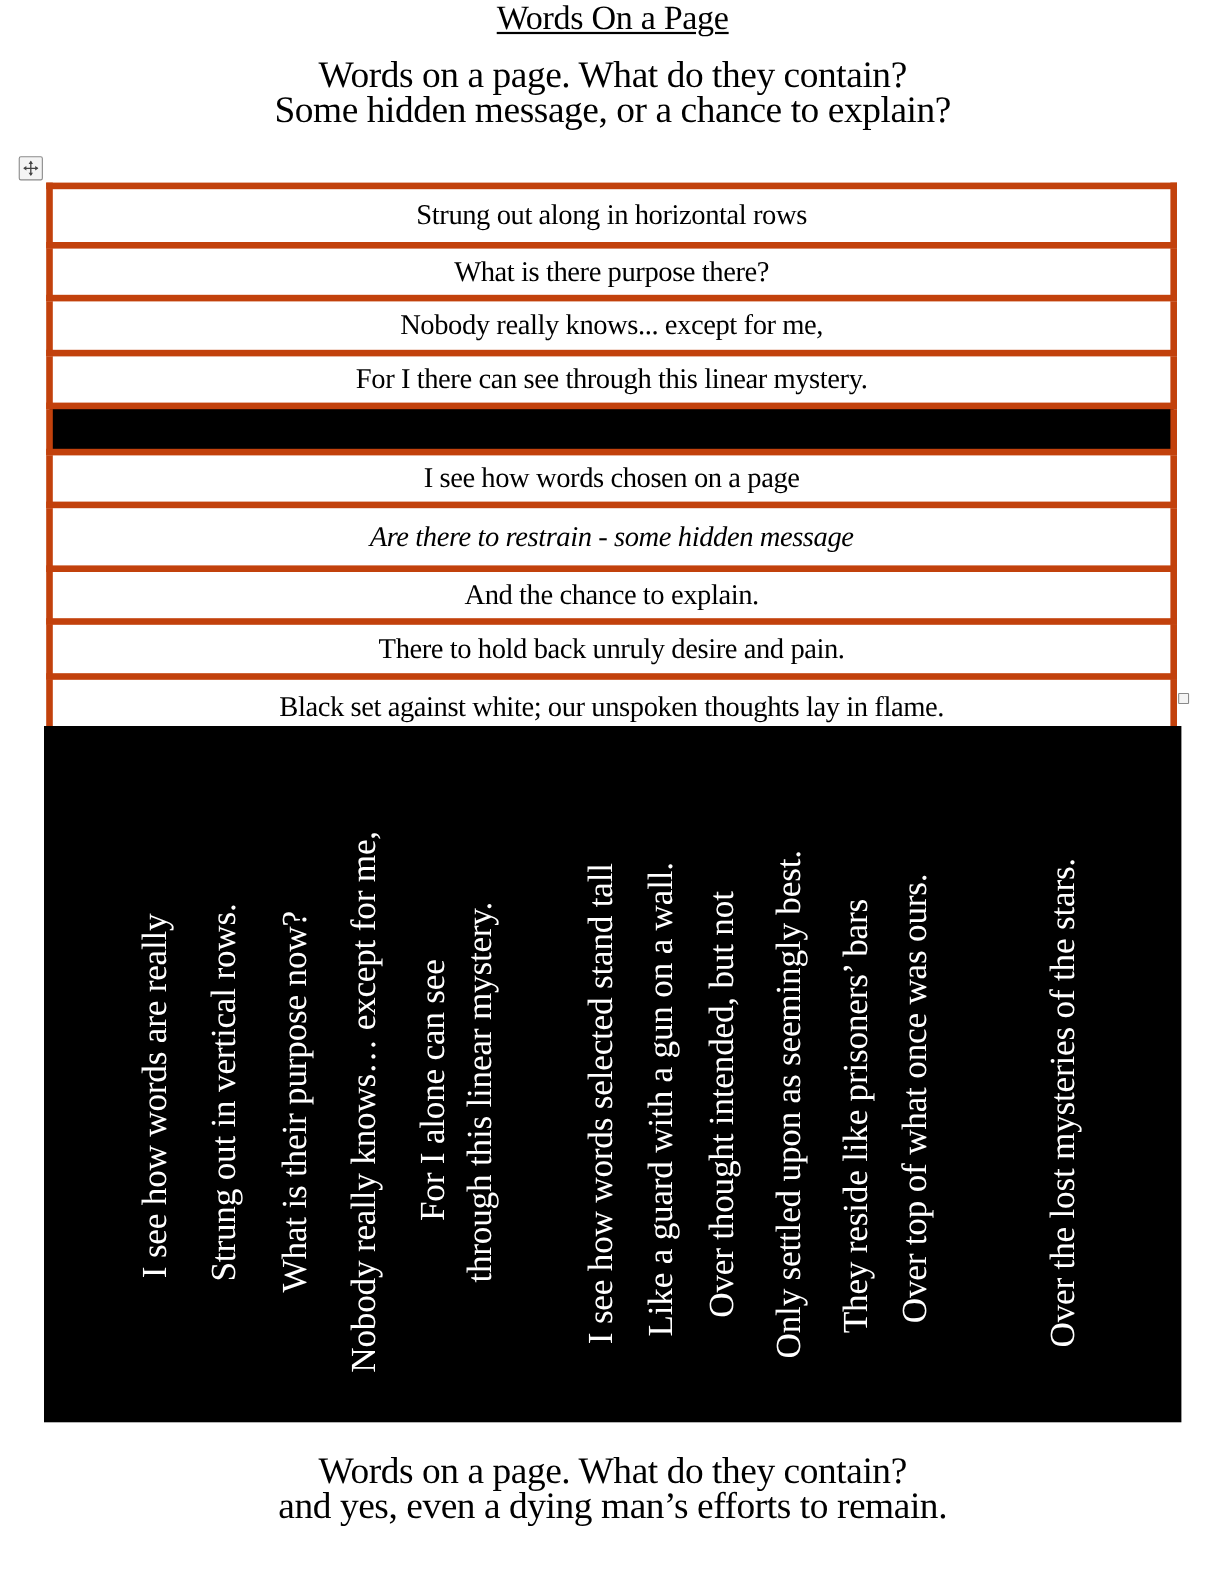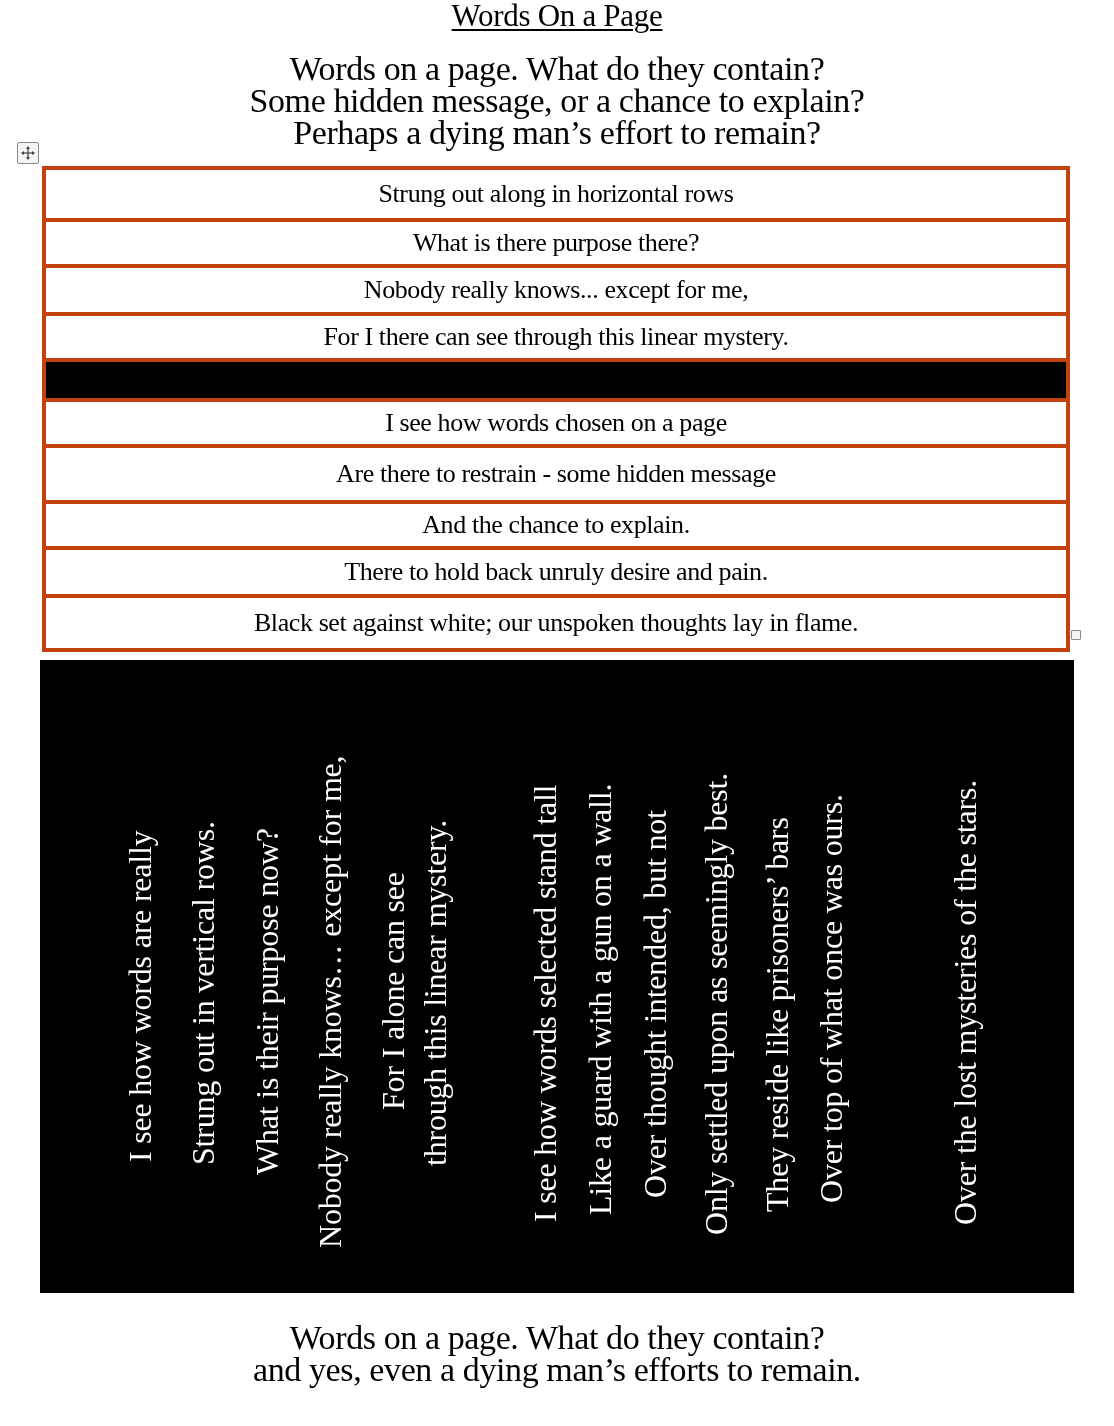--- a/index.html
+++ b/index.html
@@ -29,21 +29,21 @@
   .resize-handle {
     position: absolute; left: 1071px; top: 630px; width: 10px; height: 10px;
     box-sizing: border-box; border: 1px solid #8a8a8a; background: #f4f4f4; border-radius: 1px;
   }
 
   .poem-table {
     position: absolute; left: 42px; top: 166px; width: 1028px;
     border-collapse: collapse; table-layout: fixed;
   }
   .poem-table td {
-    border: 4px solid #c2410c; text-align: center; font-size: 26px;
+    border: 6px solid #c2410c; text-align: center; font-size: 26px;
     padding: 0; letter-spacing: -0.4px; white-space: nowrap;
   }
   .poem-table tr.spacer td { background: #000; }
 
   .vertical-panel {
     position: absolute; left: 40px; top: 660px; width: 1034px; height: 633px;
     background: #000000;
   }
   .vline {
     position: absolute; color: #ffffff; font-size: 32px; white-space: nowrap;
@@ -52,21 +52,20 @@
   }
 </style>
 </head>
 <body>
 
 <div class="title">Words On a Page</div>
 
 <div class="stanza top">
   <span class="line">Words on a page.  What do they contain?</span>
   <span class="line">Some hidden message, or a chance to explain?</span>
-  <span class="line">Perhaps a dying man’s effort to remain?</span>
 </div>
 
 <div class="move-handle">
   <svg width="14" height="14" viewBox="0 0 14 14">
     <g fill="none" stroke="#444" stroke-width="1.2">
       <line x1="7" y1="1" x2="7" y2="13"></line>
       <line x1="1" y1="7" x2="13" y2="7"></line>
     </g>
     <g fill="#444">
       <polygon points="7,0 5,3 9,3"></polygon>
@@ -91,21 +90,21 @@
       <tr>
         <td style="height: 42px;">For I there can see through this linear mystery.</td>
       </tr>
       <tr class="spacer">
         <td style="height: 36px;"></td>
       </tr>
       <tr>
         <td style="height: 42px;">I see how words chosen on a page</td>
       </tr>
       <tr>
-        <td style="height: 52px;">Are there to restrain - some hidden message</td>
+        <td style="height: 52px; font-style: italic;">Are there to restrain - some hidden message</td>
       </tr>
       <tr>
         <td style="height: 42px;">And the chance to explain.</td>
       </tr>
       <tr>
         <td style="height: 44px; text-align: center;">There to hold back unruly desire and pain.</td>
       </tr>
       <tr>
         <td style="height: 50px;">Black set against white; our unspoken thoughts lay in flame.</td>
       </tr>

